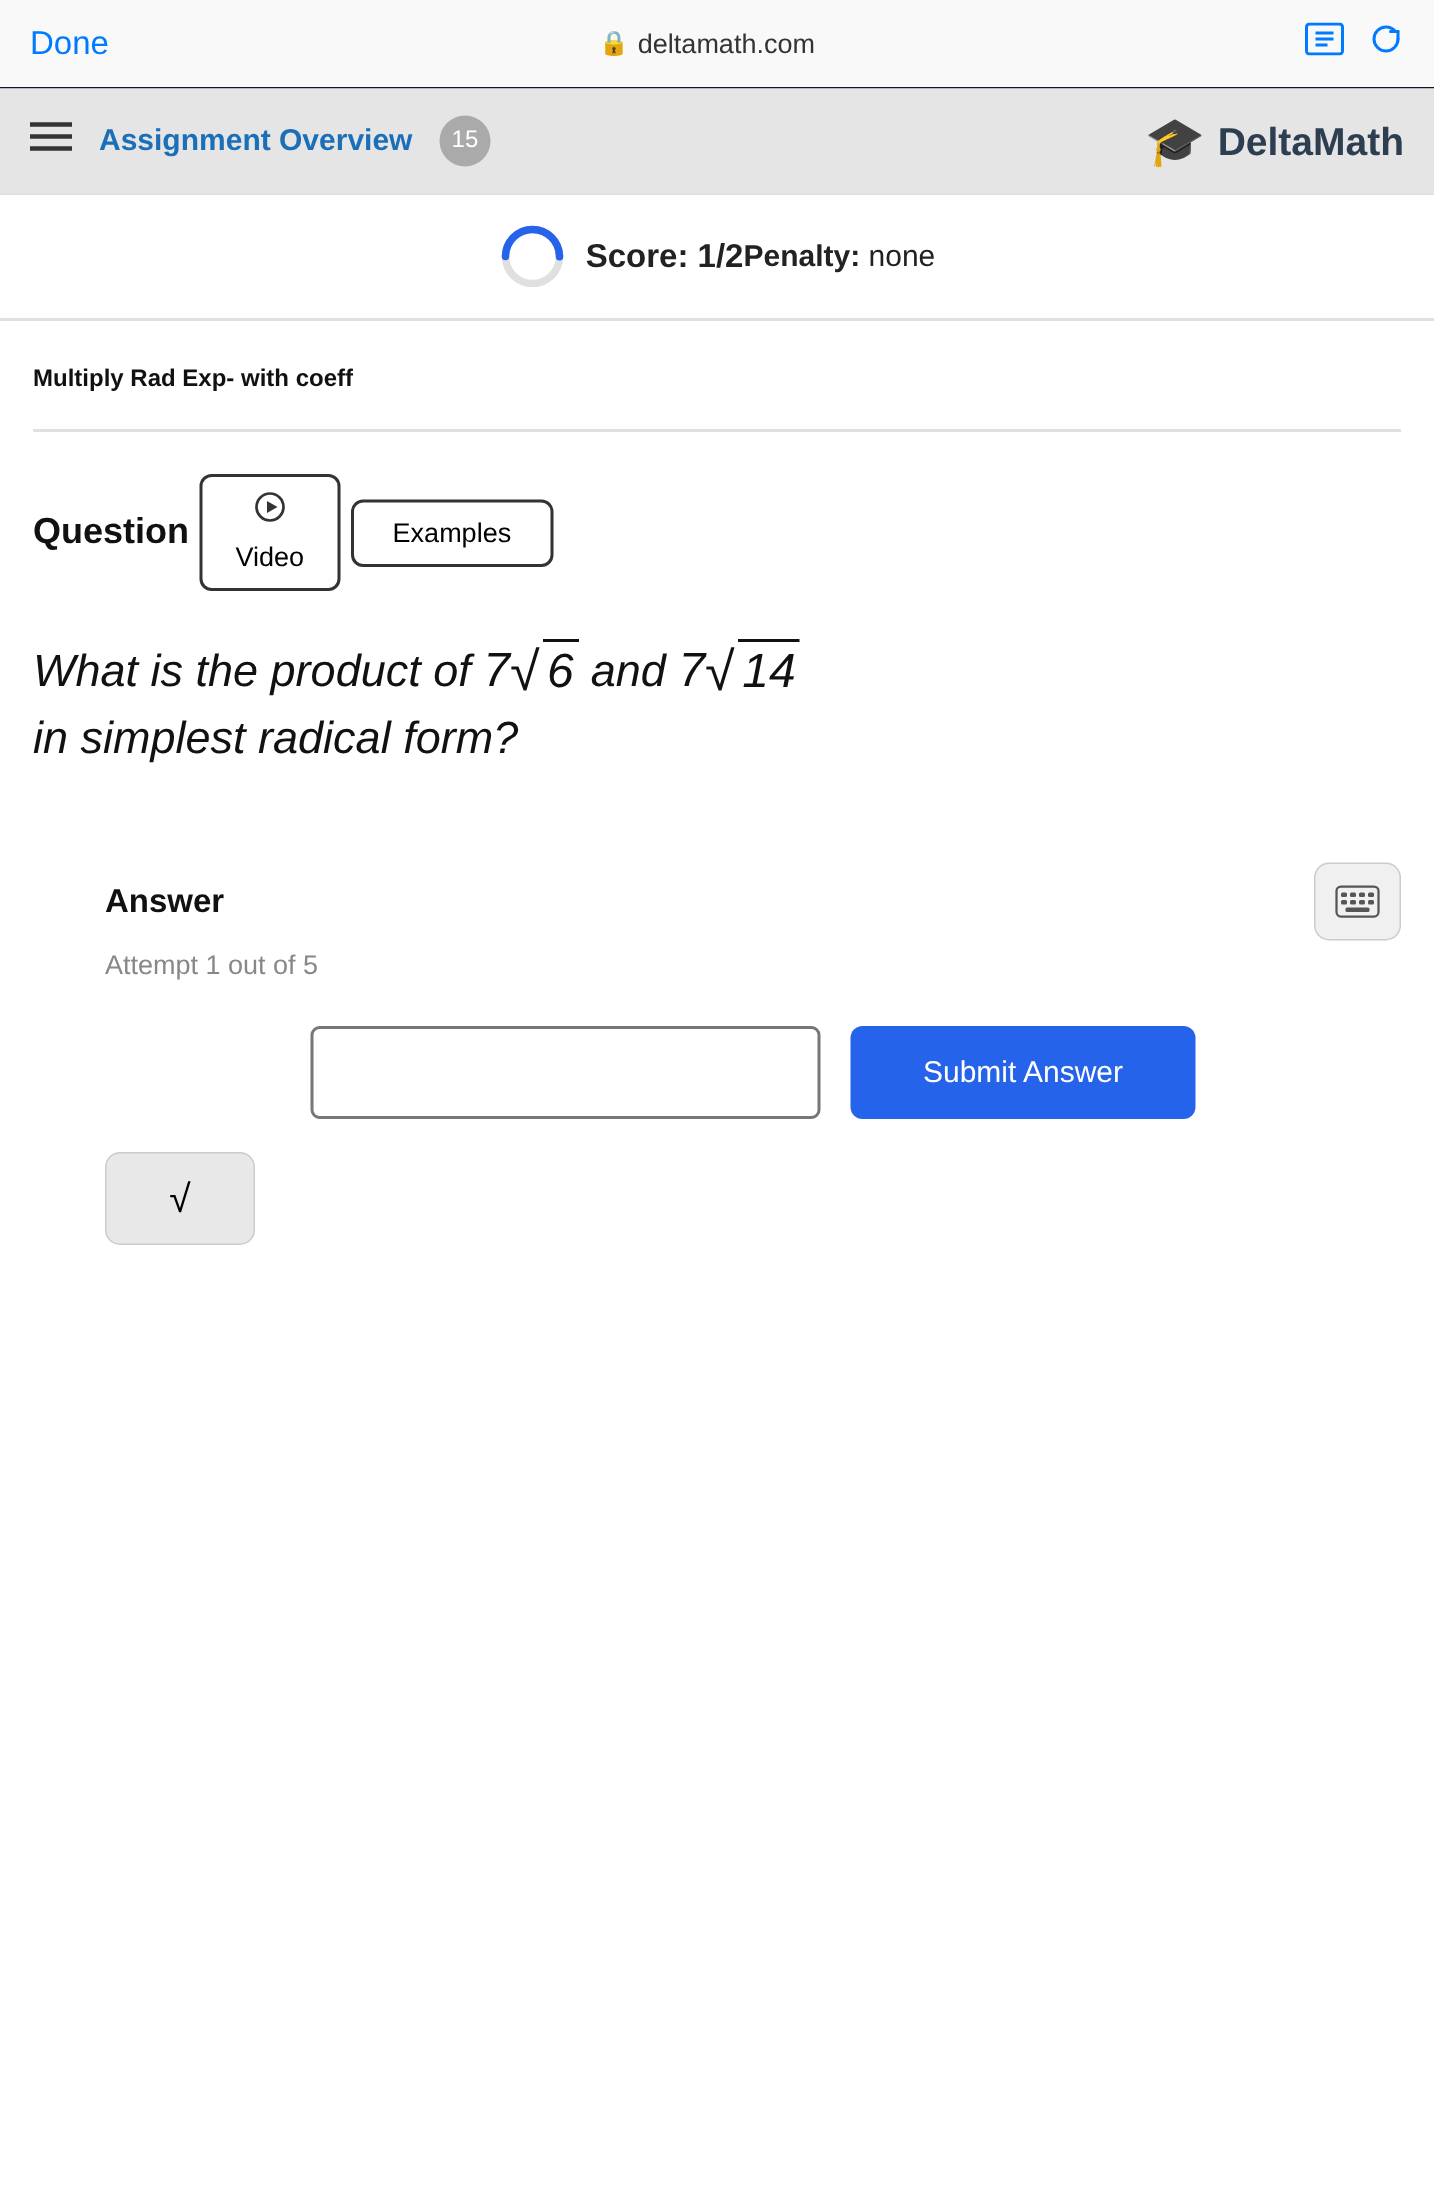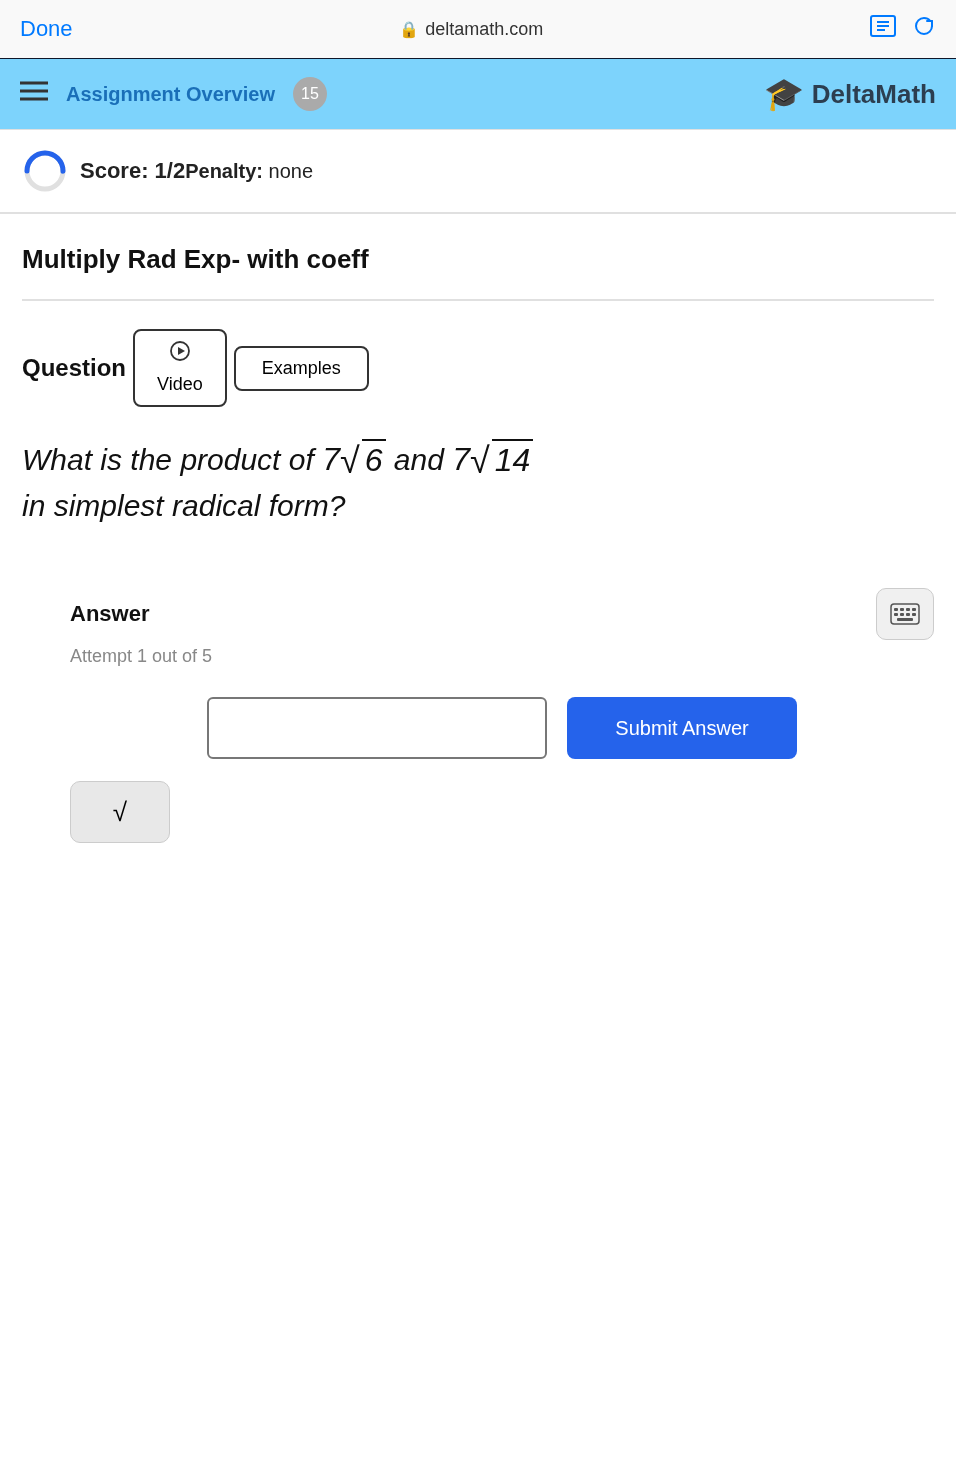--- a/index.html
+++ b/index.html
@@ -47,21 +47,21 @@
       cursor: pointer;
     }
 
     
     .nav-bar {
       display: flex;
       align-items: center;
       justify-content: space-between;
       padding: 16px 20px;
       border-bottom: 1px solid #e0e0e0;
-      background: #7dd3fc;
+      background: #e5e5e5;
     }
     .nav-left {
       display: flex;
       align-items: center;
       gap: 18px;
     }
     .hamburger-icon {
       font-size: 22px;
       color: #333;
       cursor: pointer;
@@ -100,21 +100,21 @@
     .deltamath-text {
       font-size: 26px;
       font-weight: 700;
       color: #2c3e50;
     }
 
     
     .score-bar {
       display: flex;
       align-items: center;
-      justify-content: flex-start;
+      justify-content: center;
       padding: 18px 22px;
       border-bottom: 2px solid #e0e0e0;
     }
     .score-left {
       display: flex;
       align-items: center;
       gap: 12px;
     }
     .score-circle {
       width: 46px;
@@ -136,21 +136,21 @@
     .penalty-text span {
       font-weight: 400;
     }
 
     
     .content {
       padding: 30px 22px 20px 22px;
     }
 
     .problem-title {
-      font-size: 26px;
+      font-size: 16px;
       font-weight: 800;
       color: #111;
       padding-bottom: 24px;
       border-bottom: 2px solid #e0e0e0;
       margin-bottom: 28px;
     }
 
     
     .question-header {
       display: flex;

